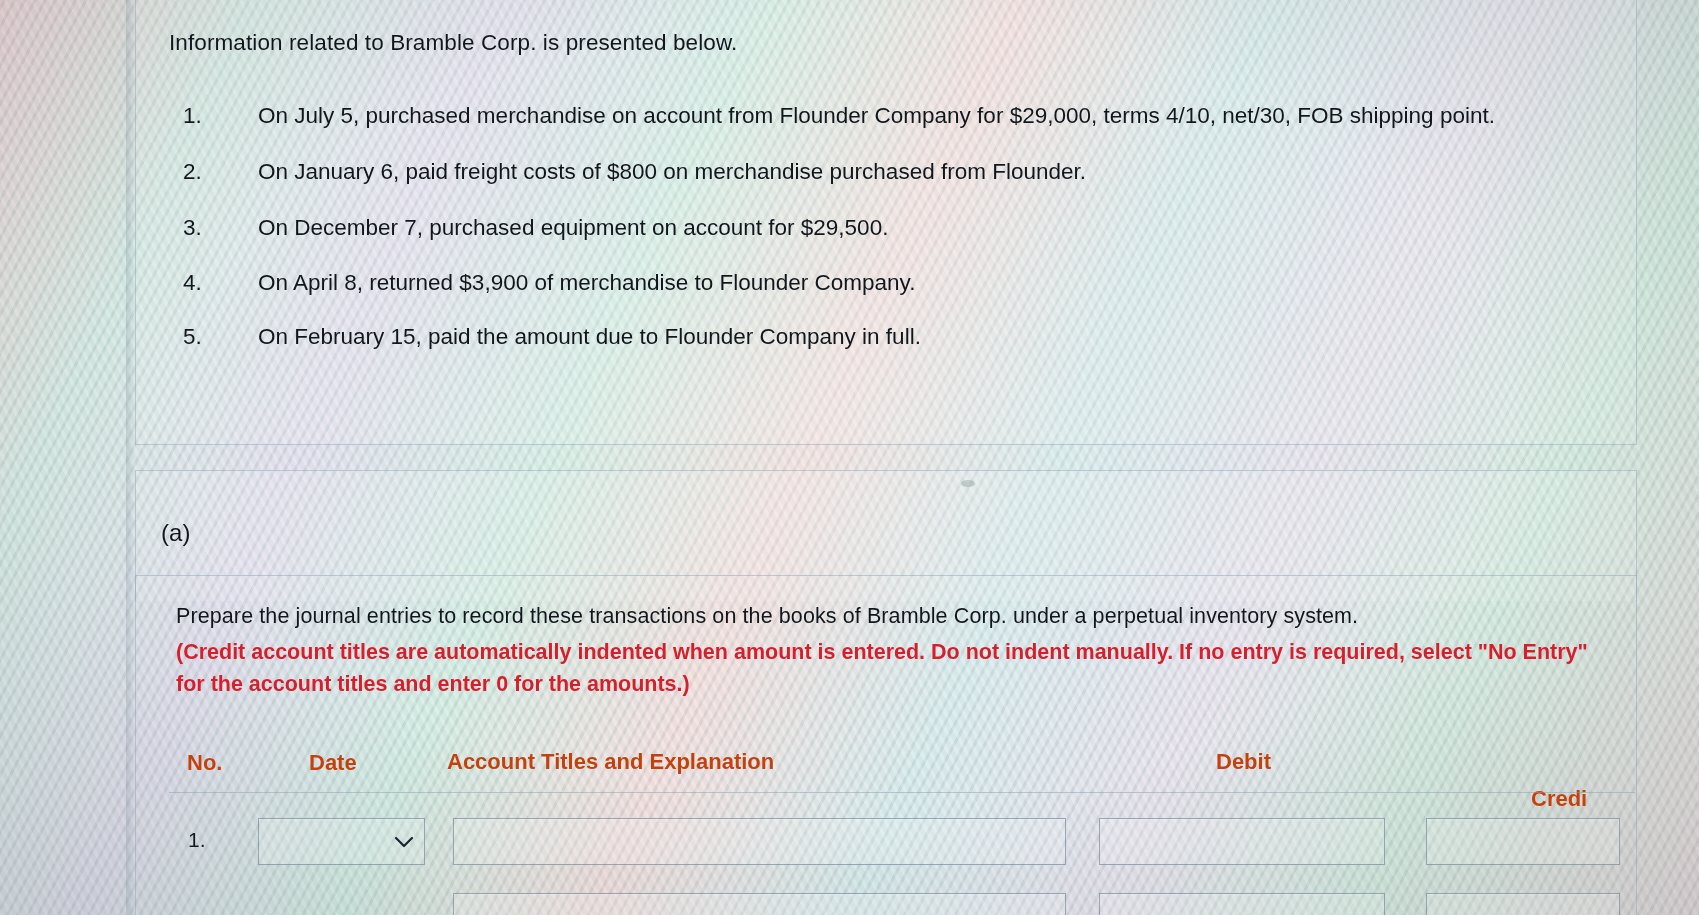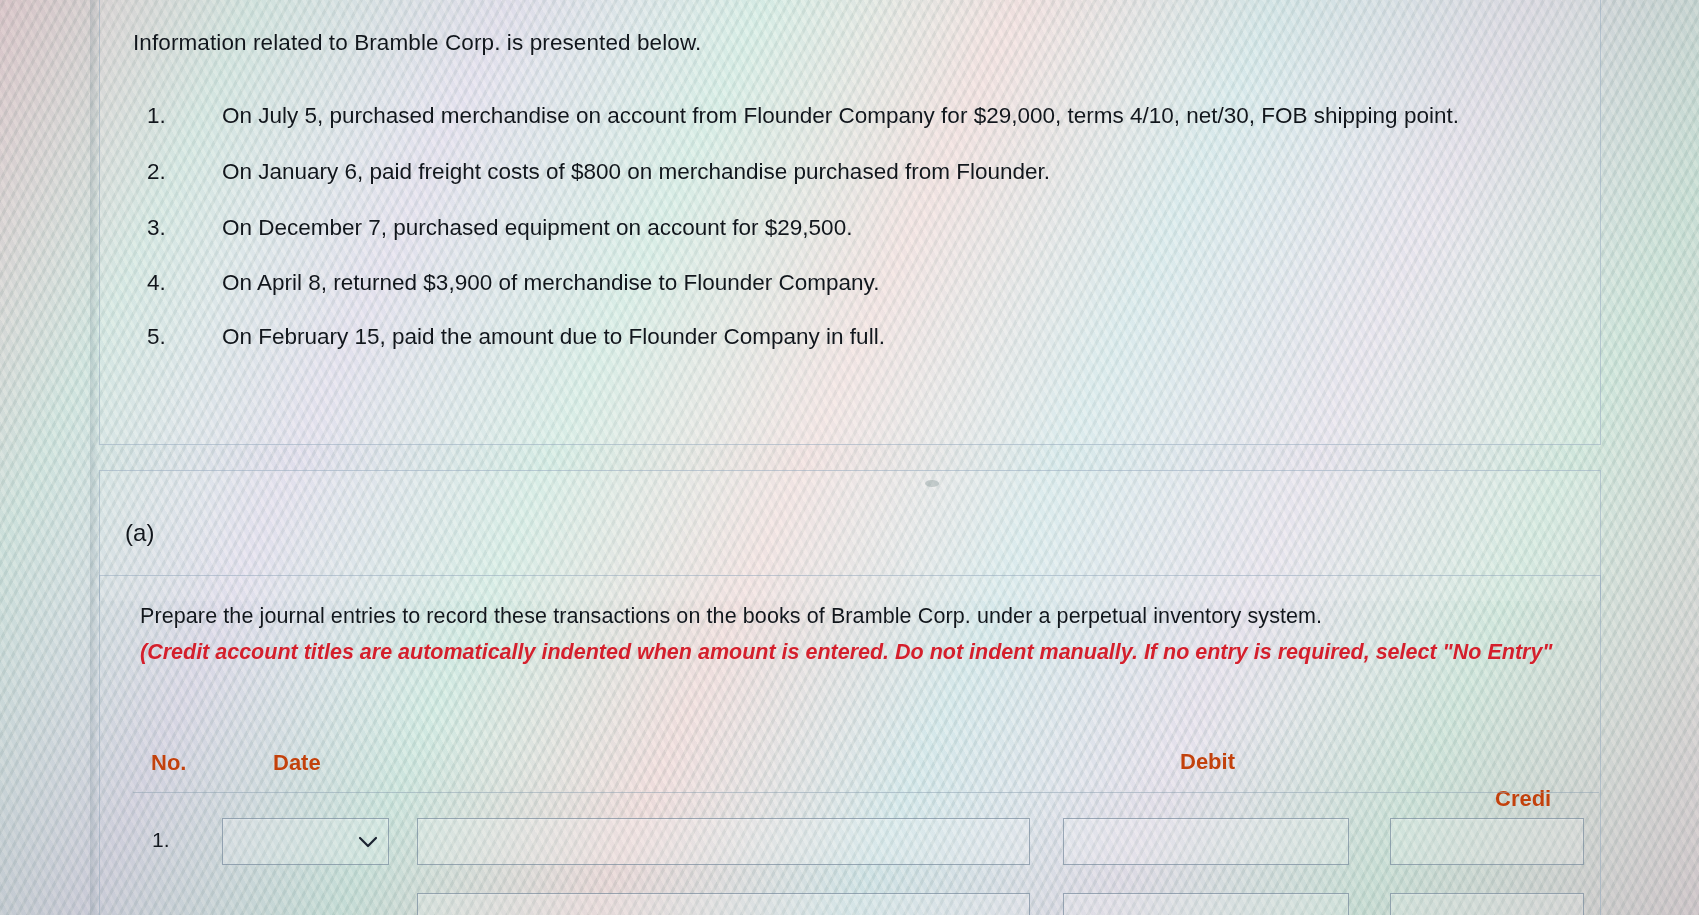--- a/index.html
+++ b/index.html
@@ -61,20 +61,21 @@
     background: radial-gradient(ellipse at 50% 45%,
        rgba(255,255,255,0.18) 0%,
        rgba(255,255,255,0.0) 55%,
        rgba(90,110,110,0.20) 100%);
   }
 
   
   .page {
     position: absolute;
     inset: 0;
+    margin-left: 36px;
   }
   .panel {
     position: absolute;
     background: rgba(255,255,255,0.10);
     border: 1px solid rgba(150,170,190,0.55);
   }
   .panel-info {
     left: 99px;
     top: 0px;
     width: 1500px;
@@ -153,21 +154,20 @@
 
   #prepare-line {
     left: 140px;
     top: 604px;
     font-size: 21.5px;
   }
   .hint {
     position: absolute;
     left: 140px;
     font-size: 21.5px;
-    font-style: italic;
     font-weight: 600;
     color: #d41f2c;
     white-space: nowrap;
     text-shadow: 0 0 1px rgba(255,255,255,0.4);
   }
   #hint1 { top: 640px; }
   #hint2 { top: 672px; }
   .th {
     position: absolute;
     font-size: 22px;
@@ -274,23 +274,25 @@
   <div class="item" id="li5">
     <span class="num">5.</span>
     <span class="body">On February 15, paid the amount due to Flounder Company in full.</span>
   </div>
 
   <div class="txt" id="part-label">(a)</div>
 
   <div class="txt" id="prepare-line">Prepare the journal entries to record these transactions on the books of Bramble Corp. under a perpetual inventory system.</div>
 
   <div class="hint" id="hint1">(Credit account titles are automatically indented when amount is entered. Do not indent manually. If no entry is required, select "No Entry"</div>
+  <div class="hint" id="hint2">for the account titles and enter 0 for the amounts.)</div>
 
   <div class="th" id="th-no">No.</div>
   <div class="th" id="th-date">Date</div>
+  <div class="th" id="th-account">Account Titles and Explanation</div>
   <div class="th" id="th-debit">Debit</div>
   <div class="th" id="th-credit">Credi</div>
 
   <div class="header-rule"></div>
 
   <div class="row-num" id="row1-num">1.</div>
 
   <div class="field select-field" id="r1-date">
     <span class="chev">
       <svg width="20" height="12" viewBox="0 0 20 12">

